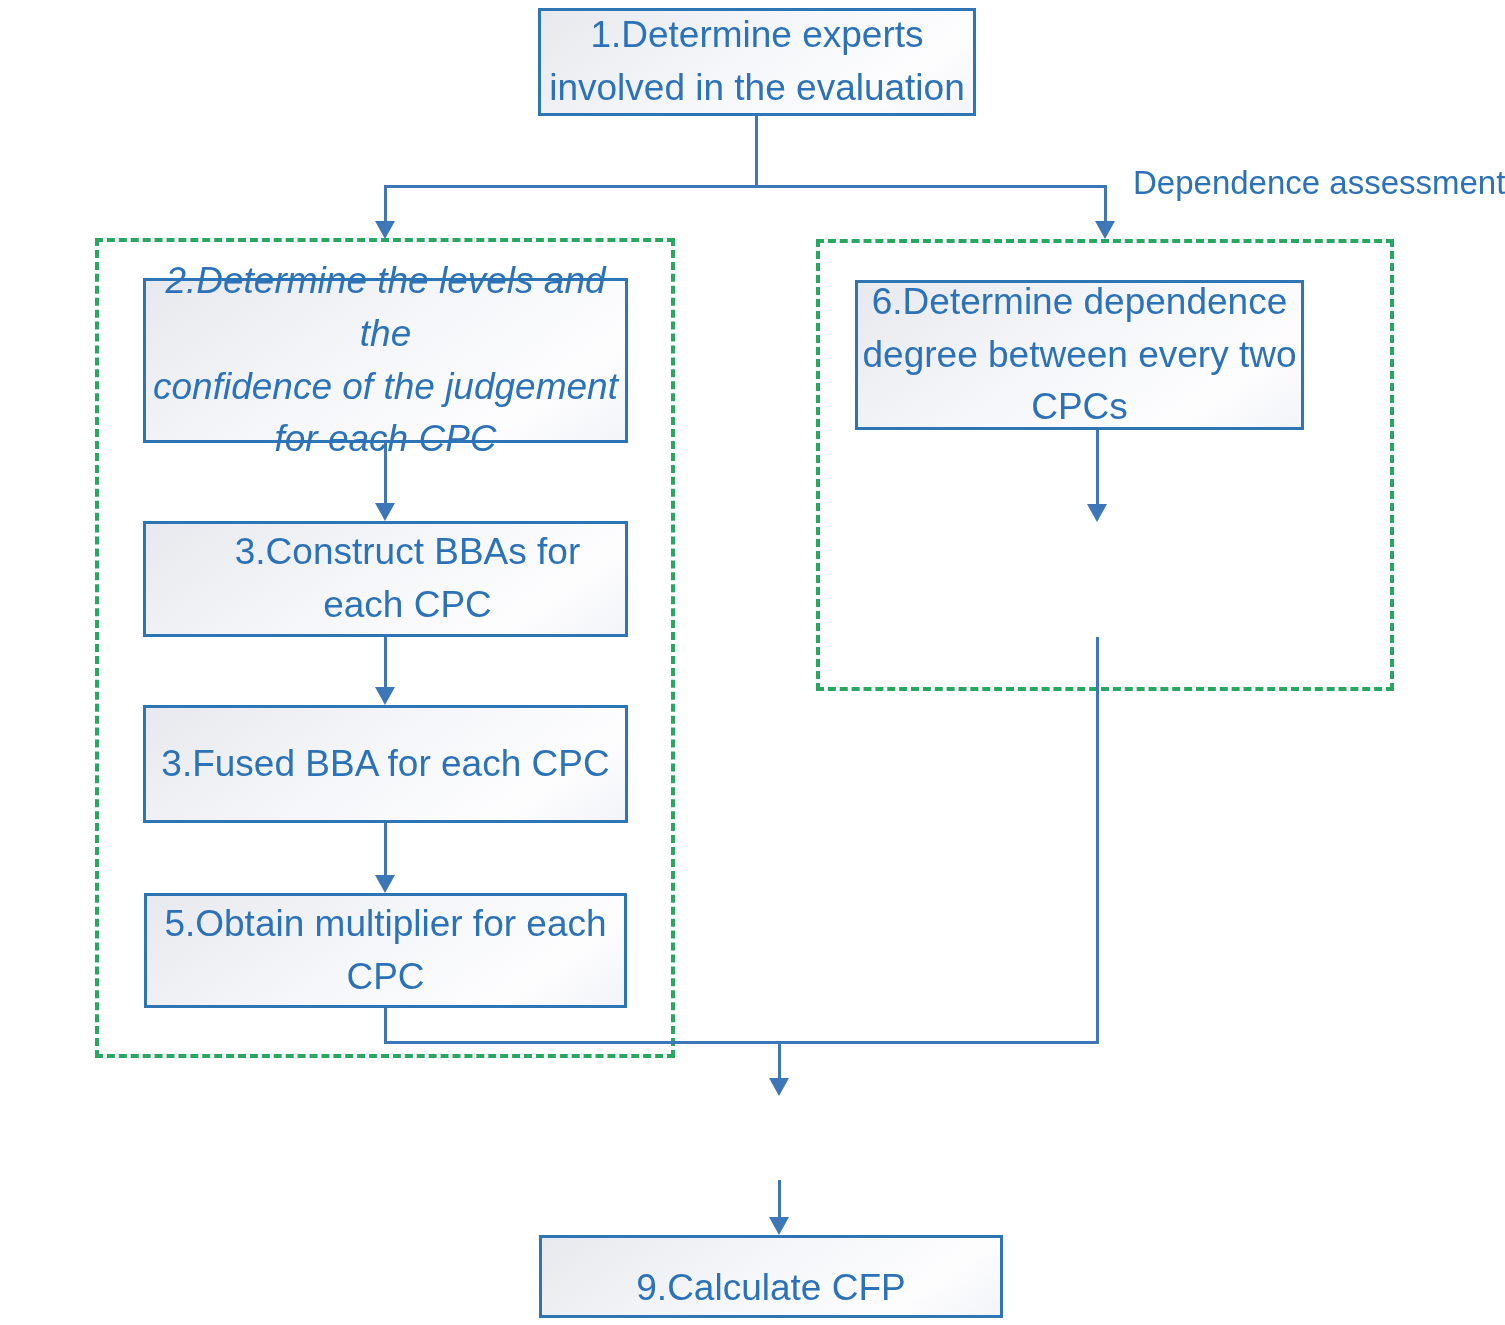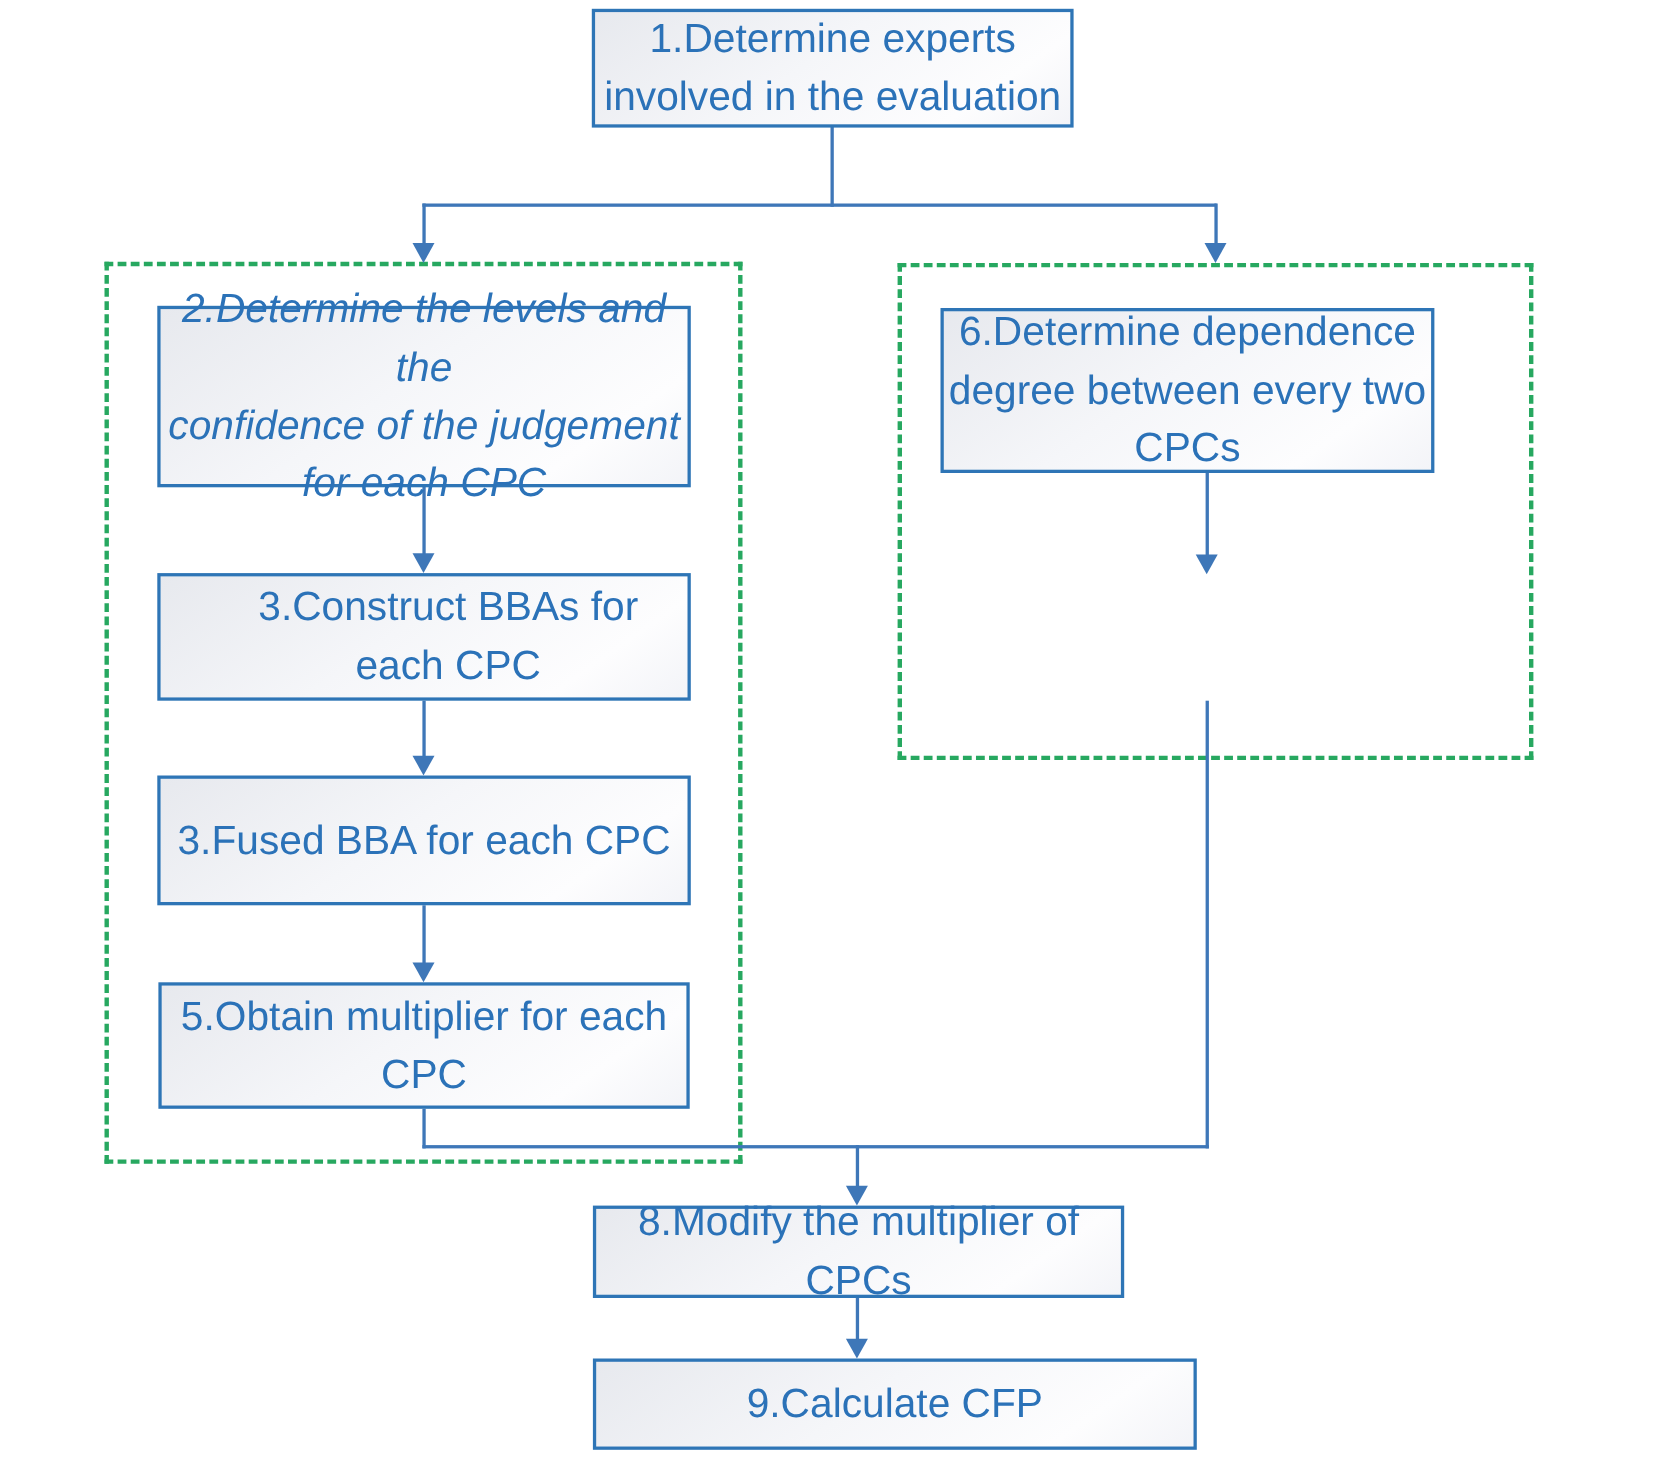--- a/index.html
+++ b/index.html
@@ -26,21 +26,21 @@
   }
   .node .txt { white-space:pre-line; }
   .n1 { left:538px; top:8px;    width:438px; height:108px; }
   .n2 { left:143px; top:278px;  width:485px; height:165px;font-style:italic; }
   .n3 { left:143px; top:521px;  width:485px; height:116px;padding-left:44px; }
   .n4 { left:143px; top:705px;  width:485px; height:118px; }
   .n5 { left:144px; top:893px;  width:483px; height:115px; }
   .n6 { left:855px; top:280px;  width:449px; height:150px; }
   .n7 { left:855px; top:522px;  width:486px; height:115px; }
   .n8 { left:539px; top:1096px; width:483px; height:84px; }
-  .n9 { left:539px; top:1235px; width:549px; height:83px; }
+  .n9 { left:539px; top:1235px; width:464px; height:83px;align-items:flex-end; }
 
   .group {
     position:absolute;
     box-sizing:border-box;
     border:4px dashed #27a860;
     background:transparent;
   }
   .g-unc { left:95px;  top:238px; width:580px; height:820px; }
   .g-dep { left:816px; top:239px; width:578px; height:452px; }
 
@@ -90,20 +90,21 @@
   .a8 { left:769px;  top:1217px; }
 </style>
 </head>
 <body>
 
 <div class="stage">
 
   <div class="group g-unc"></div>
   <div class="group g-dep"></div>
 
+  <div class="glabel l-dep">Dependence assessment</div>
 
   <div class="vline c1"></div>
   <div class="hline c2"></div>
   <div class="vline c3"></div>
   <div class="vline c4"></div>
   <div class="vline c5"></div>
   <div class="vline c6"></div>
   <div class="vline c7"></div>
   <div class="vline c8"></div>
   <div class="vline c9"></div>
@@ -138,20 +139,17 @@
   </div>
   <div class="node n5">
     <span class="txt">5.Obtain multiplier for each
 CPC</span>
   </div>
   <div class="node n6">
     <span class="txt">6.Determine dependence
 degree between every two
 CPCs</span>
   </div>
-  <div class="node n8">
-    <span class="txt">8.Modify the multiplier of CPCs</span>
-  </div>
   <div class="node n9">
     <span class="txt">9.Calculate CFP</span>
   </div>
 
 </div>
 
 </body></html>

